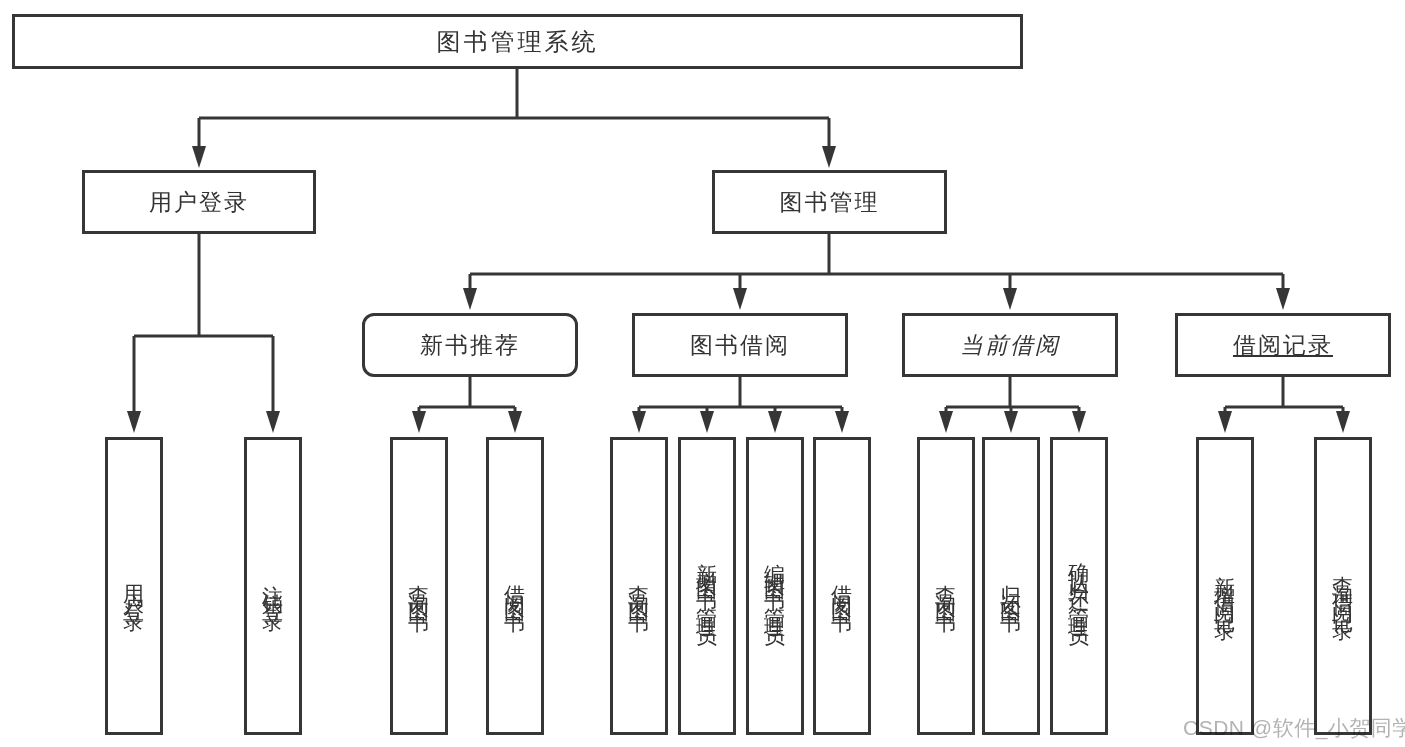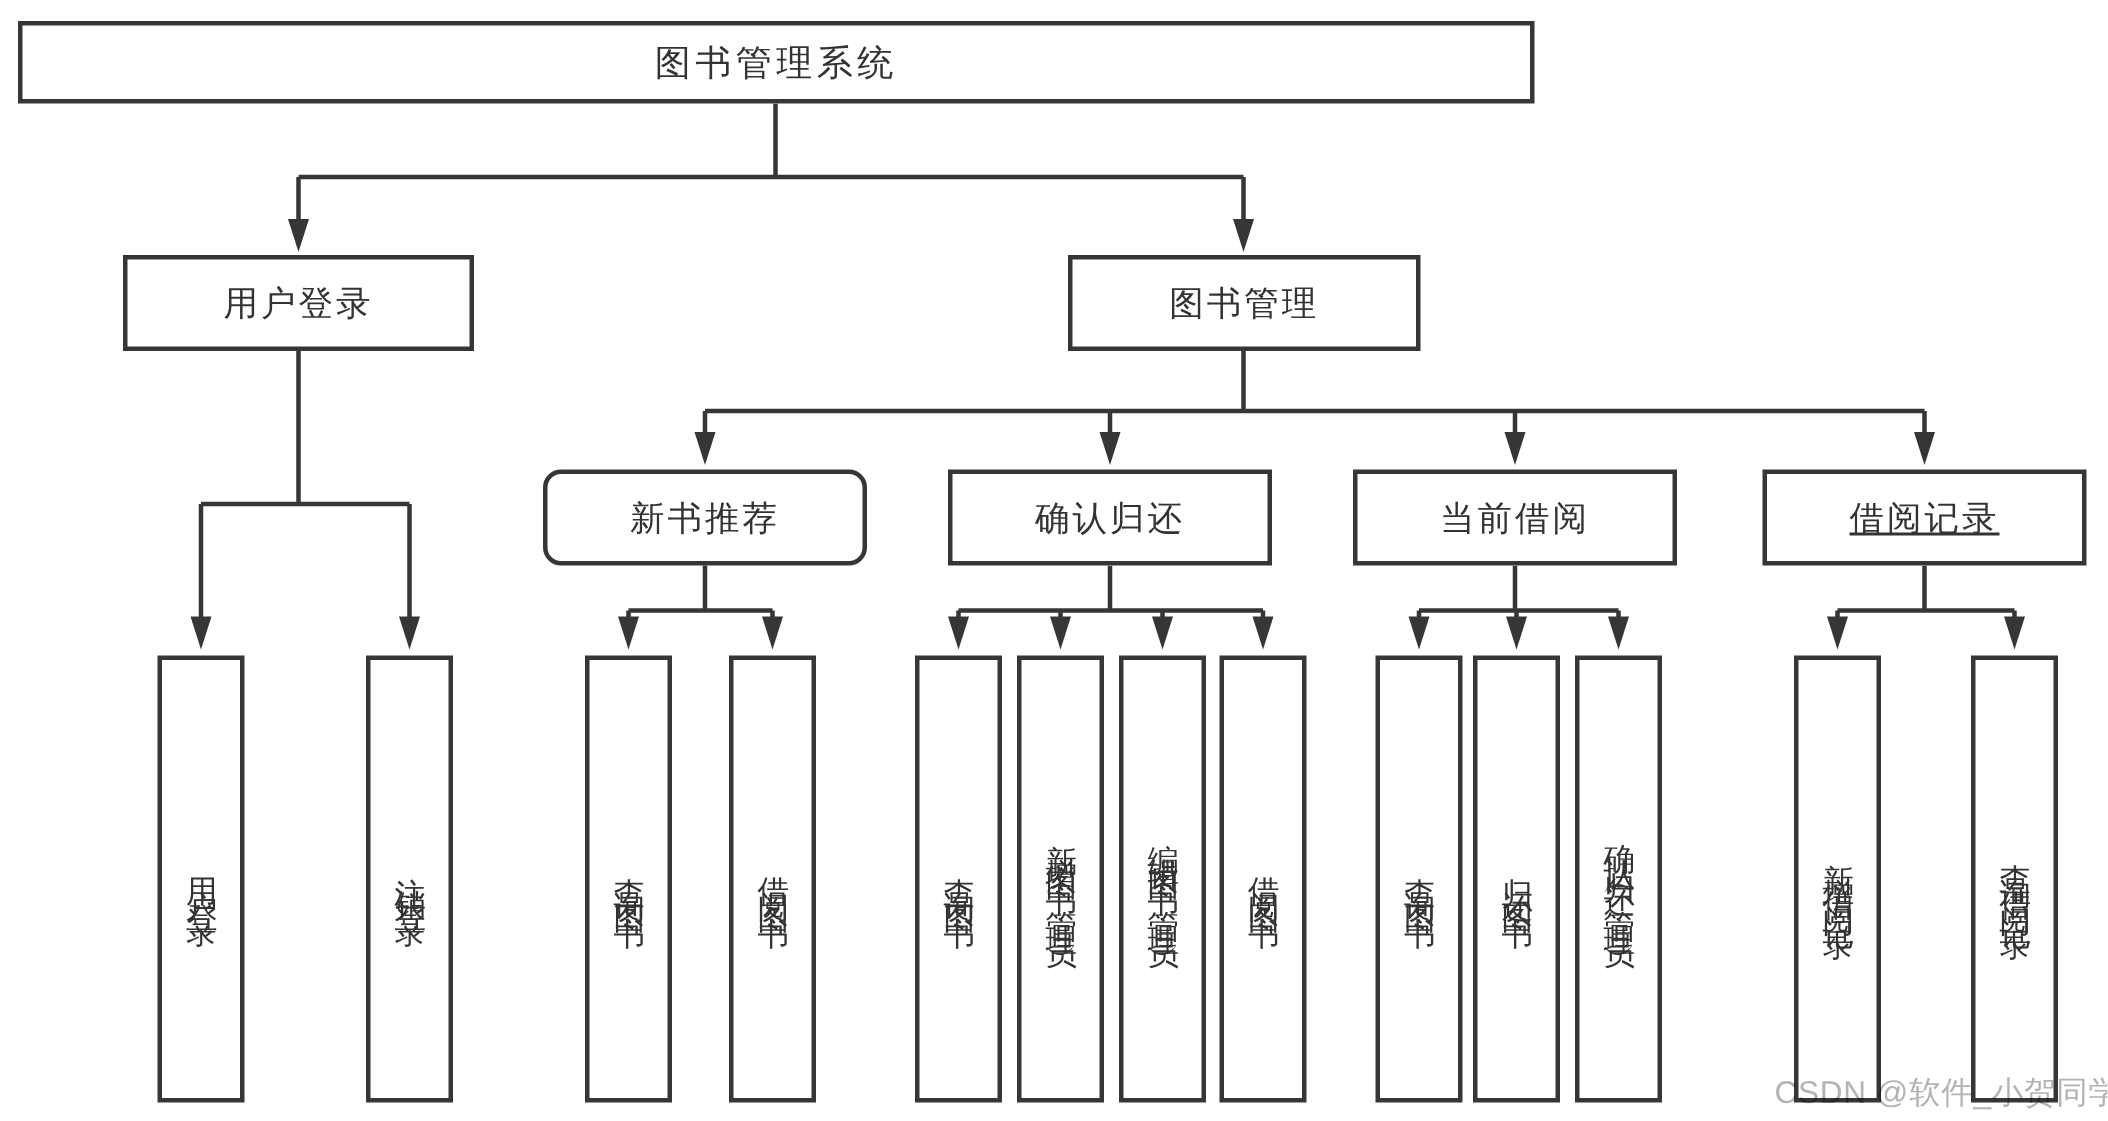--- a/index.html
+++ b/index.html
@@ -110,23 +110,23 @@
     <span>用户登录</span>
   </div>
   <div class="hbox" style="left:712px; top:170px; width:235px; height:64px;text-align:right;">
     <span>图书管理</span>
   </div>
 
   <div class="hbox" style="left:362px; top:313px; width:216px; height:64px;border-radius:12px;">
     <span>新书推荐</span>
   </div>
   <div class="hbox" style="left:632px; top:313px; width:216px; height:64px;">
-    <span>确认归还</span>
+    <span>图书借阅</span>
   </div>
-  <div class="hbox" style="left:902px; top:313px; width:216px; height:64px;">
+  <div class="hbox" style="left:902px; top:313px; width:216px; height:64px;font-style:italic;">
     <span>当前借阅</span>
   </div>
   <div class="hbox" style="left:1175px; top:313px; width:216px; height:64px;text-decoration:underline;">
     <span>借阅记录</span>
   </div>
 
   <div class="vbox" style="left:105px;">
     <span class="vtext">用户登录</span>
   </div>
   <div class="vbox" style="left:244px;">

